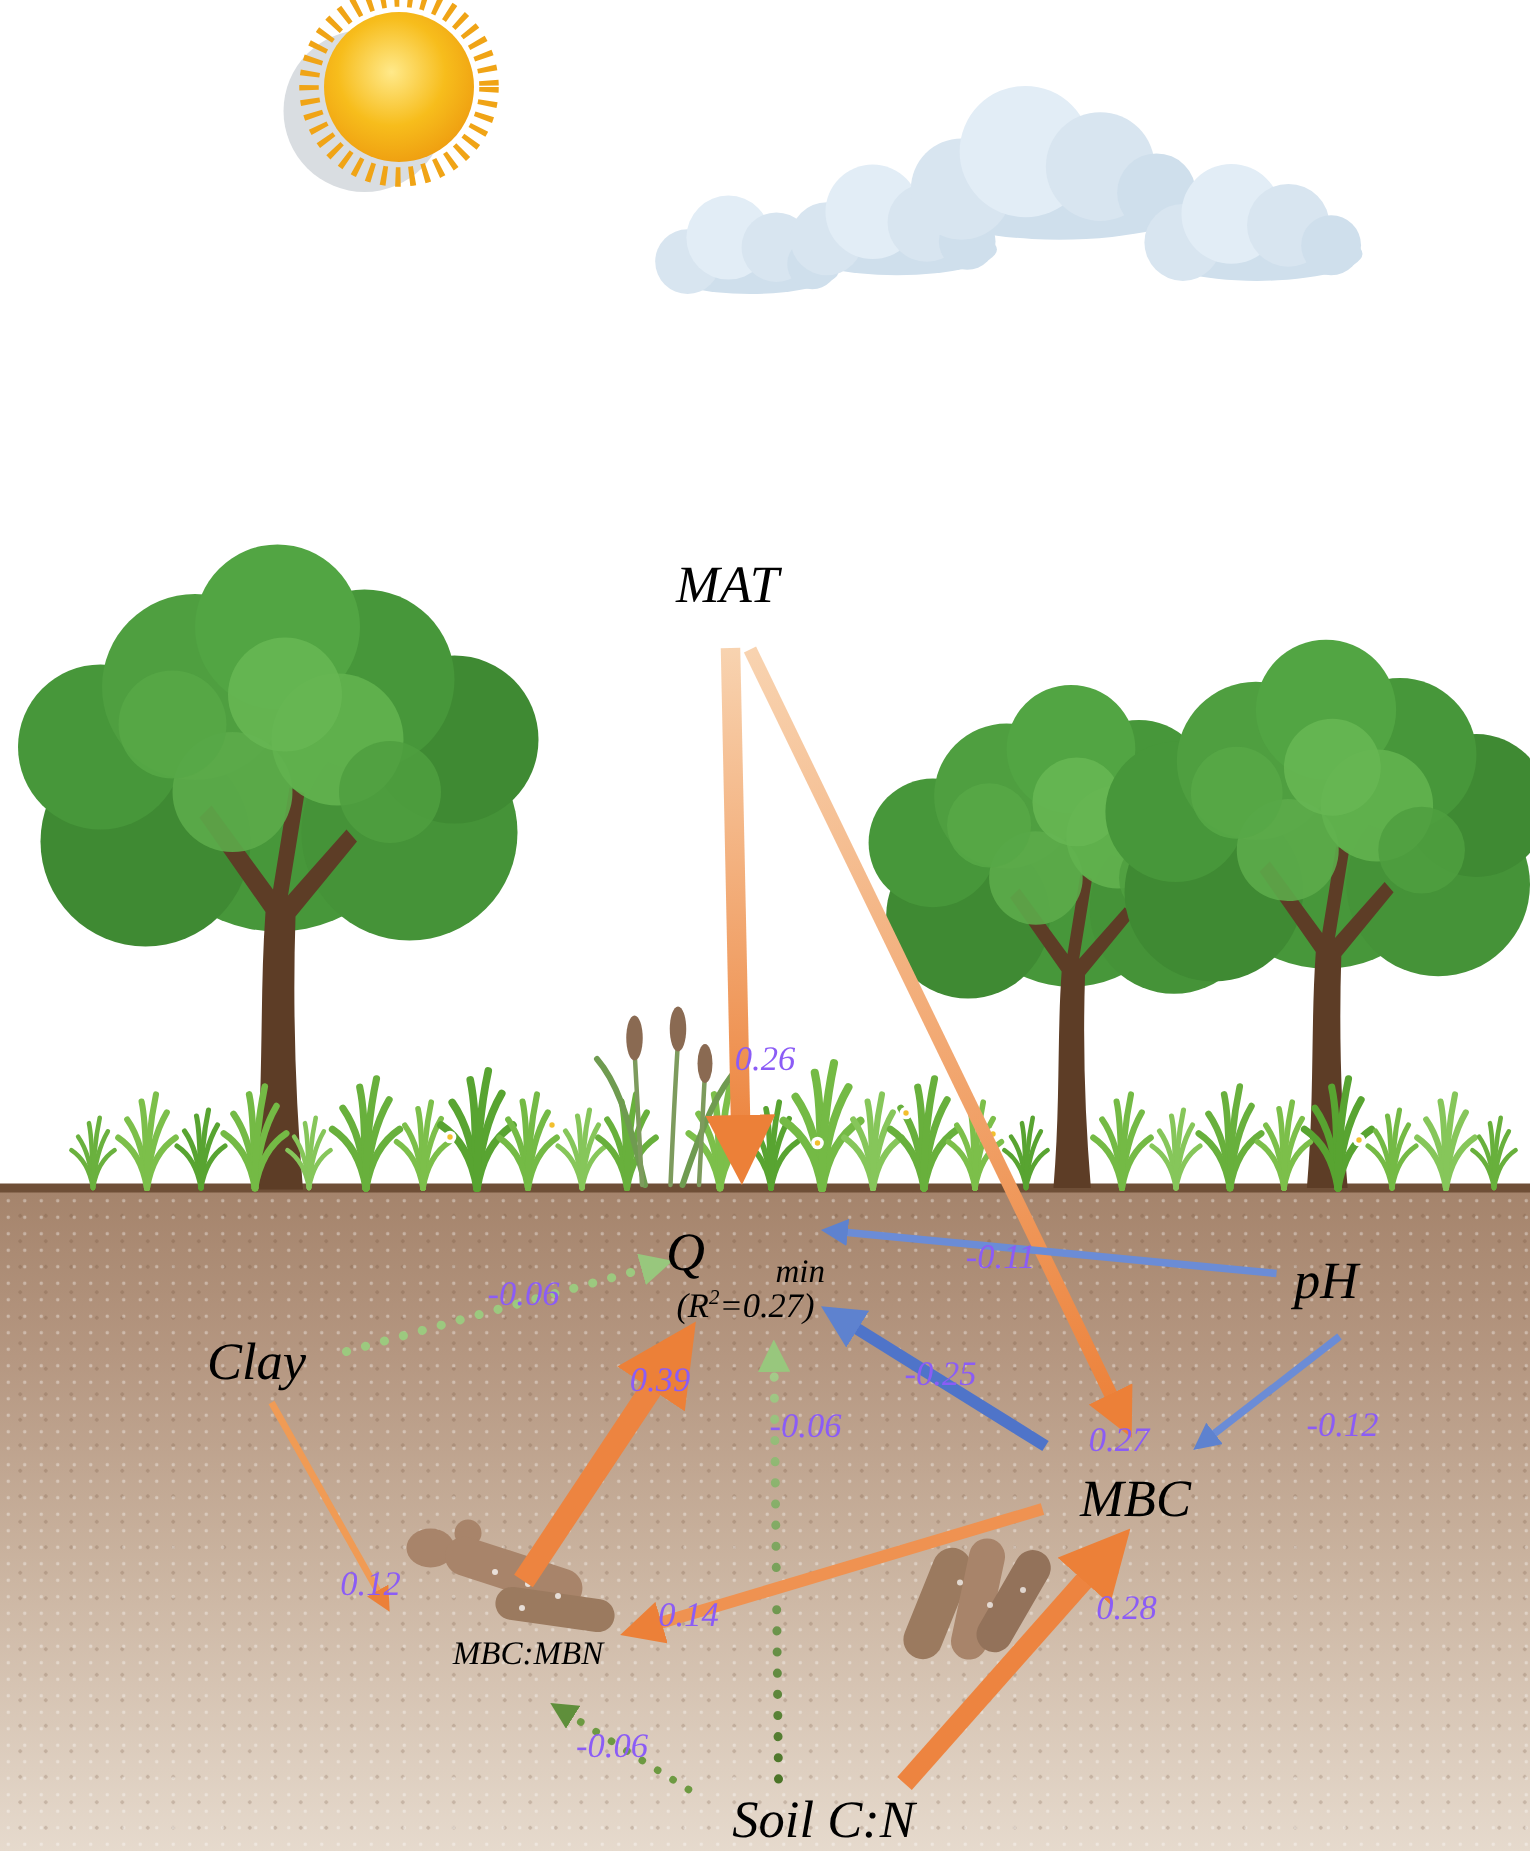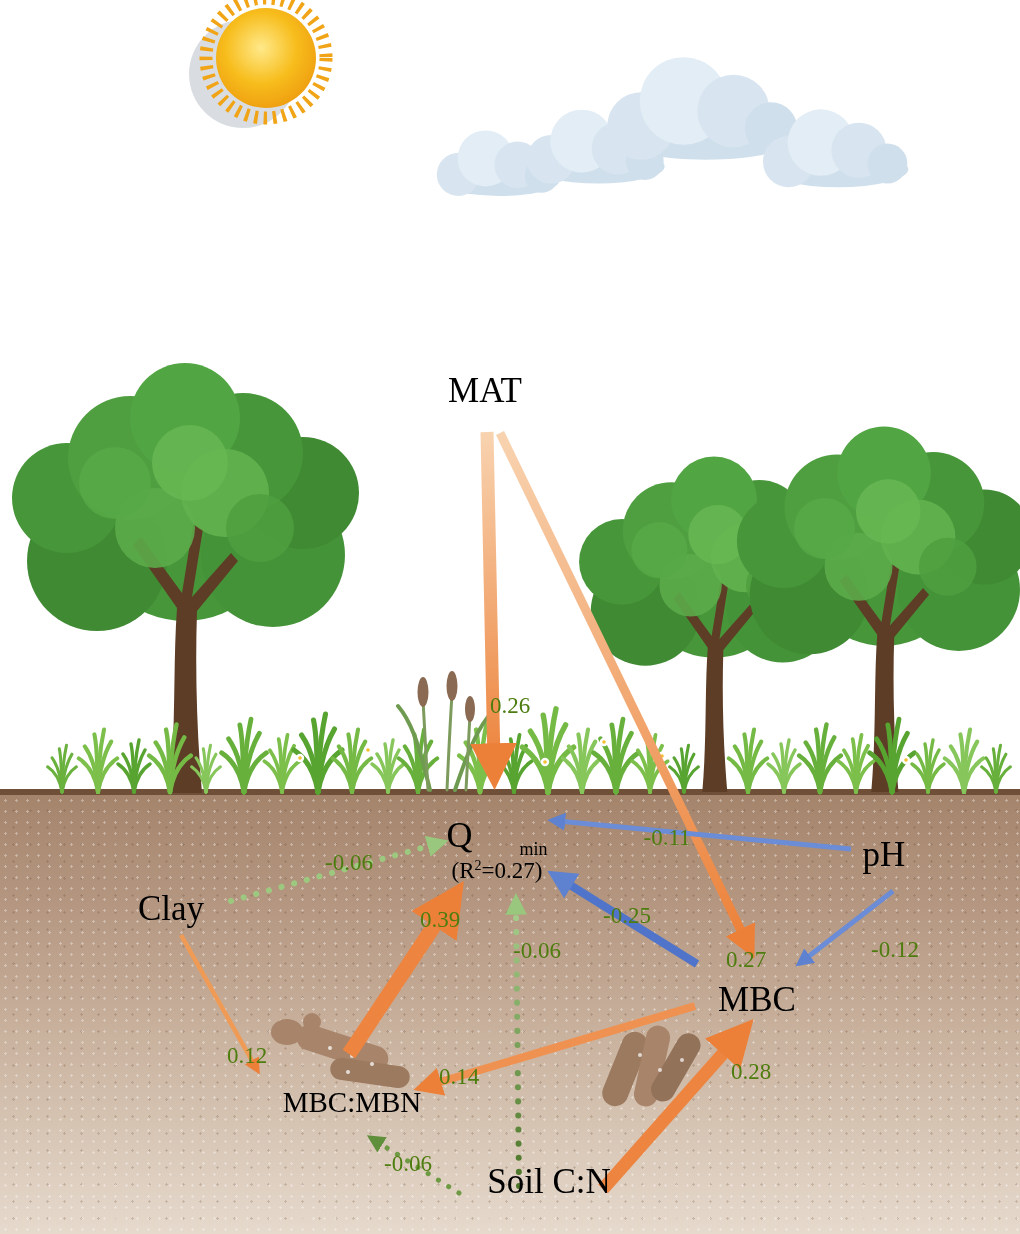--- a/index.html
+++ b/index.html
@@ -8,28 +8,28 @@
   .soil{position:absolute;left:0;top:795px;width:1020px;height:439px;z-index:1;
         background:linear-gradient(180deg,#a5846c 0%,#b59781 25%,#c9b29e 55%,#e6dacd 100%);}
   .soil::before{content:"";position:absolute;inset:0;
         background-image:
           radial-gradient(rgba(255,255,255,.35) 1px, transparent 1.4px),
           radial-gradient(rgba(101,69,47,.22) 1px, transparent 1.4px);
         background-size:11px 11px,17px 17px;background-position:0 0,5px 7px;}
   .soil-edge{position:absolute;left:0;top:789px;width:1020px;height:7px;background:#6f4f37;z-index:1;}
   svg.scene{position:absolute;left:0;top:0;z-index:2;pointer-events:none;}
   svg.arrows{position:absolute;left:0;top:0;z-index:3;pointer-events:none;}
-  .layer-labels{position:absolute;inset:0;z-index:4;pointer-events:none;}
+  .layer-labels{position:absolute;inset:0;z-index:4;pointer-events:none;font-style:italic;}
   .node{position:absolute;transform:translate(-50%,-50%);font-size:35px;color:#000;
         line-height:1.05;text-align:center;white-space:nowrap;}
-  .node sub{font-size:18px;margin-left:47px;}
+  .node sub{font-size:22px;margin-left:47px;}
   .qline{font-size:36px;}
   .r2line{font-size:23px;}
   .r2line sup{font-size:14px;}
-  .coef{position:absolute;transform:translate(-50%,-50%);font-size:23px;color:#4d7c0f;white-space:nowrap;padding-left:32px;}
+  .coef{position:absolute;transform:translate(-50%,-50%);font-size:23px;color:#8b5cf6;white-space:nowrap;padding-left:32px;}
 </style>
 </head>
 <body>
 
 <div class="canvas">
 
   <div class="soil-edge"></div>
   <div class="soil"></div>
 
   <svg class="scene" width="1020" height="1234" viewBox="0 0 1020 1234">
@@ -210,22 +210,22 @@
     <div class="node" style="left:485px;top:391px">MAT</div>
 
     <div class="node" style="left:497px;top:850px">
       <div class="qline"><span>Q</span><sub>min</sub></div>
       <div class="r2line"><span>(R</span><sup>2</sup><span>=0.27)</span></div>
     </div>
 
     <div class="node" style="left:884px;top:855px">pH</div>
     <div class="node" style="left:171px;top:909px">Clay</div>
     <div class="node" style="left:757px;top:1000px">MBC</div>
-    <div class="node" style="left:352px;top:1102px;font-size:29px">MBC:MBN</div>
-    <div class="node" style="left:549px;top:1182px">Soil C:N</div>
+    <div class="node" style="left:352px;top:1102px;font-size:22px">MBC:MBN</div>
+    <div class="node" style="left:549px;top:1214px">Soil C:N</div>
 
     <div class="coef" style="left:494px;top:706px">0.26</div>
     <div class="coef" style="left:730px;top:960px">0.27</div>
     <div class="coef" style="left:651px;top:838px">-0.11</div>
     <div class="coef" style="left:879px;top:950px">-0.12</div>
     <div class="coef" style="left:611px;top:916px">-0.25</div>
     <div class="coef" style="left:333px;top:863px">-0.06</div>
     <div class="coef" style="left:231px;top:1056px">0.12</div>
     <div class="coef" style="left:424px;top:920px">0.39</div>
     <div class="coef" style="left:521px;top:951px">-0.06</div>

